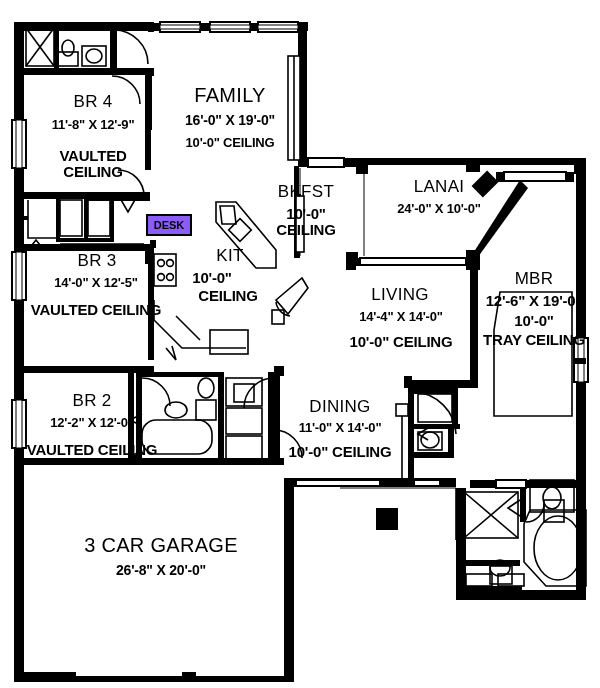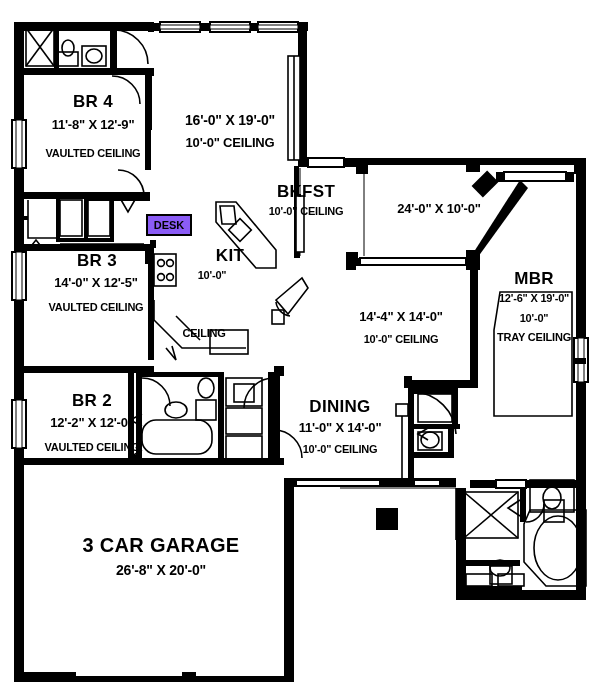--- a/index.html
+++ b/index.html
@@ -1,26 +1,26 @@
 <!DOCTYPE html>
 <html><head>
 <meta charset="utf-8">
 <style>
   html,body{margin:0;padding:0;background:#ffffff;}
   body{width:600px;height:688px;font-family:"Liberation Sans",sans-serif;}
   #plan{position:relative;width:600px;height:688px;background:#ffffff;overflow:hidden;}
   #plan svg{position:absolute;left:0;top:0;}
   .lbl{position:absolute;text-align:center;color:#000;line-height:1.08;}
-  .rm-name{font-weight:bold;letter-spacing:.3px;}
+  .rm-name{font-weight:normal;letter-spacing:.3px;}
   .rm-dim{font-weight:bold;letter-spacing:-.2px;}
   .n20{font-size:20px;}
   .n17{font-size:17px;}
   .d14{font-size:14px;}
   .d13{font-size:13px;}
-  .d12{font-size:11px;}
+  .d12{font-size:15px;}
   .desk-box{position:absolute;border:2px solid #000;background:#8b5cf6;display:flex;align-items:center;justify-content:center;font-weight:bold;font-size:11px;}
 </style>
 </head>
 <body>
 
 <div id="plan">
 
 <svg width="600" height="688" viewBox="0 0 600 688">
   <g fill="#000000">
 
@@ -267,36 +267,39 @@
     <rect x="346" y="252" width="12" height="6"></rect>
     <rect x="466" y="250" width="14" height="6"></rect>
     <rect x="14" y="516" width="10" height="6"></rect>
   </g>
 </svg>
 
 <div class="lbl rm-name n17" style="left:38px;top:93px;width:110px;">BR 4</div>
 <div class="lbl rm-dim d13" style="left:28px;top:118px;width:130px;">11'-8" X 12'-9"</div>
 <div class="lbl rm-dim d12" style="left:28px;top:148px;width:130px;">VAULTED CEILING</div>
 
+<div class="lbl rm-name n20" style="left:168px;top:85px;width:124px;">FAMILY</div>
 <div class="lbl rm-dim d14" style="left:160px;top:113px;width:140px;">16'-0" X 19'-0"</div>
 <div class="lbl rm-dim d13" style="left:160px;top:136px;width:140px;">10'-0" CEILING</div>
 
 <div class="lbl rm-name n17" style="left:262px;top:183px;width:88px;">BKFST</div>
 <div class="lbl rm-dim d12" style="left:256px;top:206px;width:100px;">10'-0" CEILING</div>
 
+<div class="lbl rm-name n17" style="left:384px;top:178px;width:110px;">LANAI</div>
 <div class="lbl rm-dim d13" style="left:376px;top:202px;width:126px;">24'-0" X 10'-0"</div>
 
 <div class="lbl rm-name n17" style="left:42px;top:252px;width:110px;">BR 3</div>
 <div class="lbl rm-dim d13" style="left:28px;top:276px;width:136px;">14'-0" X 12'-5"</div>
 <div class="lbl rm-dim d12" style="left:28px;top:302px;width:136px;">VAULTED CEILING</div>
 
 <div class="lbl rm-name n17" style="left:202px;top:247px;width:56px;">KIT</div>
 <div class="lbl rm-dim d12" style="left:180px;top:270px;width:64px;">10'-0"</div>
-<div class="lbl rm-dim d12" style="left:172px;top:288px;width:64px;margin-top:40px;">CEILING</div>
-
+<div class="lbl rm-dim d12" style="left:196px;top:288px;width:64px;">CEILING</div>
+
+<div class="lbl rm-name n17" style="left:348px;top:286px;width:104px;">LIVING</div>
 <div class="lbl rm-dim d13" style="left:338px;top:310px;width:126px;">14'-4" X 14'-0"</div>
 <div class="lbl rm-dim d12" style="left:338px;top:334px;width:126px;">10'-0" CEILING</div>
 
 <div class="lbl rm-name n17" style="left:494px;top:270px;width:80px;">MBR</div>
 <div class="lbl rm-dim d12" style="left:478px;top:293px;width:112px;">12'-6" X 19'-0"</div>
 <div class="lbl rm-dim d12" style="left:484px;top:313px;width:100px;">10'-0"</div>
 <div class="lbl rm-dim d12" style="left:482px;top:332px;width:104px;">TRAY CEILING</div>
 
 <div class="lbl rm-name n17" style="left:40px;top:392px;width:104px;">BR 2</div>
 <div class="lbl rm-dim d13" style="left:26px;top:416px;width:132px;">12'-2" X 12'-0"</div>

